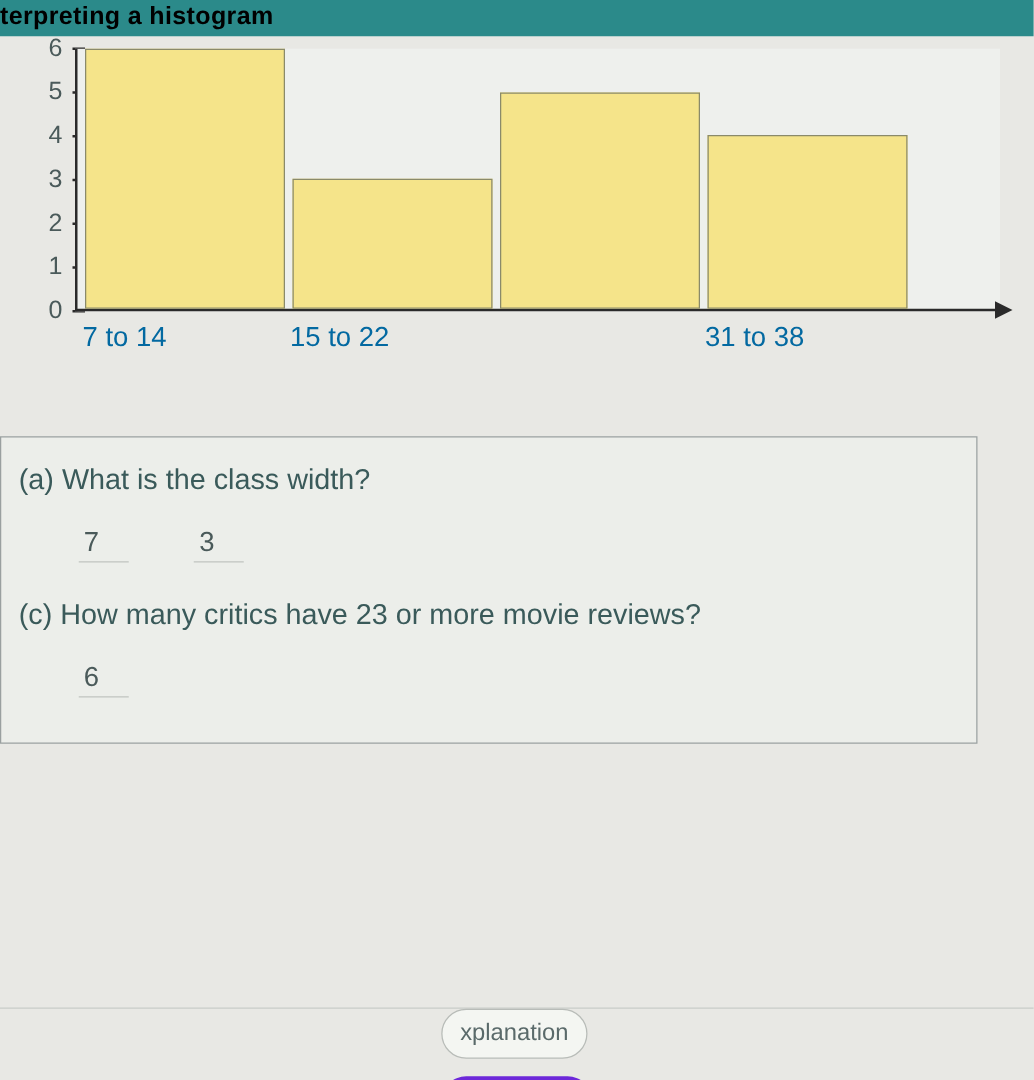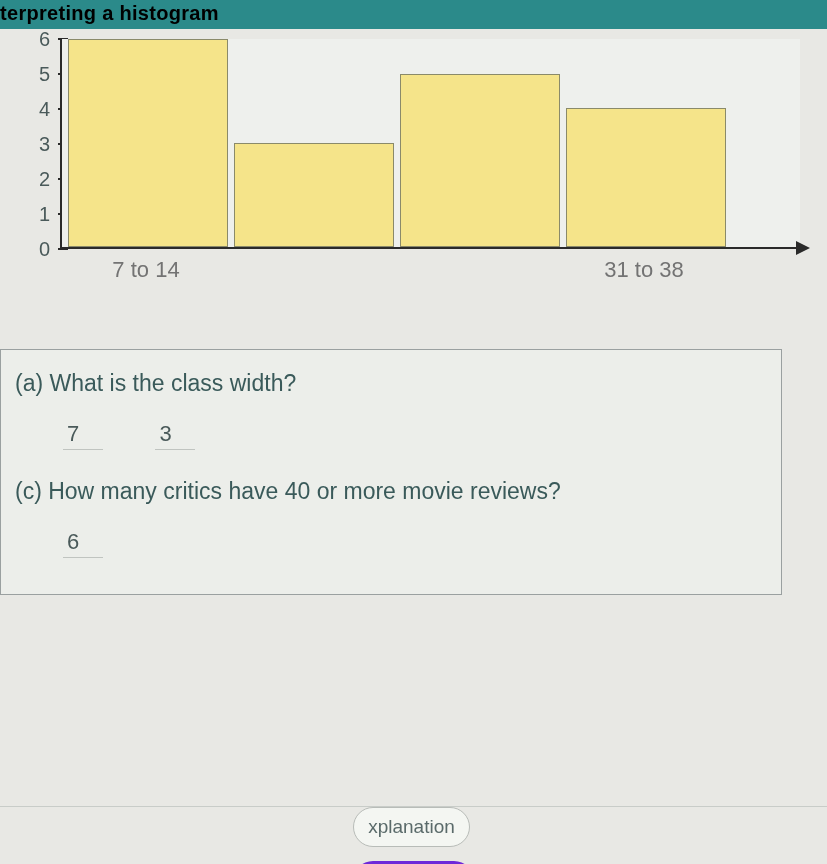--- a/index.html
+++ b/index.html
@@ -76,22 +76,21 @@
   .x-labels {
     position: absolute;
     left: 60px;
     top: 228px;
     width: 740px;
     height: 30px;
   }
   .x-label {
     position: absolute;
     font-size: 22px;
-    color: #737373;
-    text-align: center;
+    color: #0369a1;
     width: 160px;
   }
   .x-title {
     position: absolute;
     left: 60px;
     top: 256px;
     width: 650px;
     text-align: center;
     font-size: 24px;
     color: #3a4a4a;
@@ -193,32 +192,33 @@
   <div class="plot">
     <div class="bar" style="left:6px;  height:100%"></div>
     <div class="bar" style="left:172px; height:50%"></div>
     <div class="bar" style="left:338px; height:83.33%"></div>
     <div class="bar" style="left:504px; height:66.67%"></div>
     <div class="arrow"></div>
   </div>
 
   <div class="x-labels">
     <span class="x-label" style="left:6px">7 to 14</span>
+    <span class="x-label" style="left:172px">15 to 22</span>
     <span class="x-label" style="left:504px">31 to 38</span>
   </div>
 
 </div>
 
 <div class="questions-box">
   <div class="q">(a) What is the class width?</div>
   <div class="answer">7</div>
 
   <div class="answer">3</div>
 
-  <div class="q">(c) How many critics have 40 or more movie reviews?</div>
+  <div class="q">(c) How many critics have 23 or more movie reviews?</div>
   <div class="answer">6</div>
 </div>
 
 <div class="bottom-bar">
   <button class="explain-btn">
     <span>xplanation</span>
   </button>
   <button class="recheck-btn">
     <span>Re</span>
     <span class="cursor-icon">

